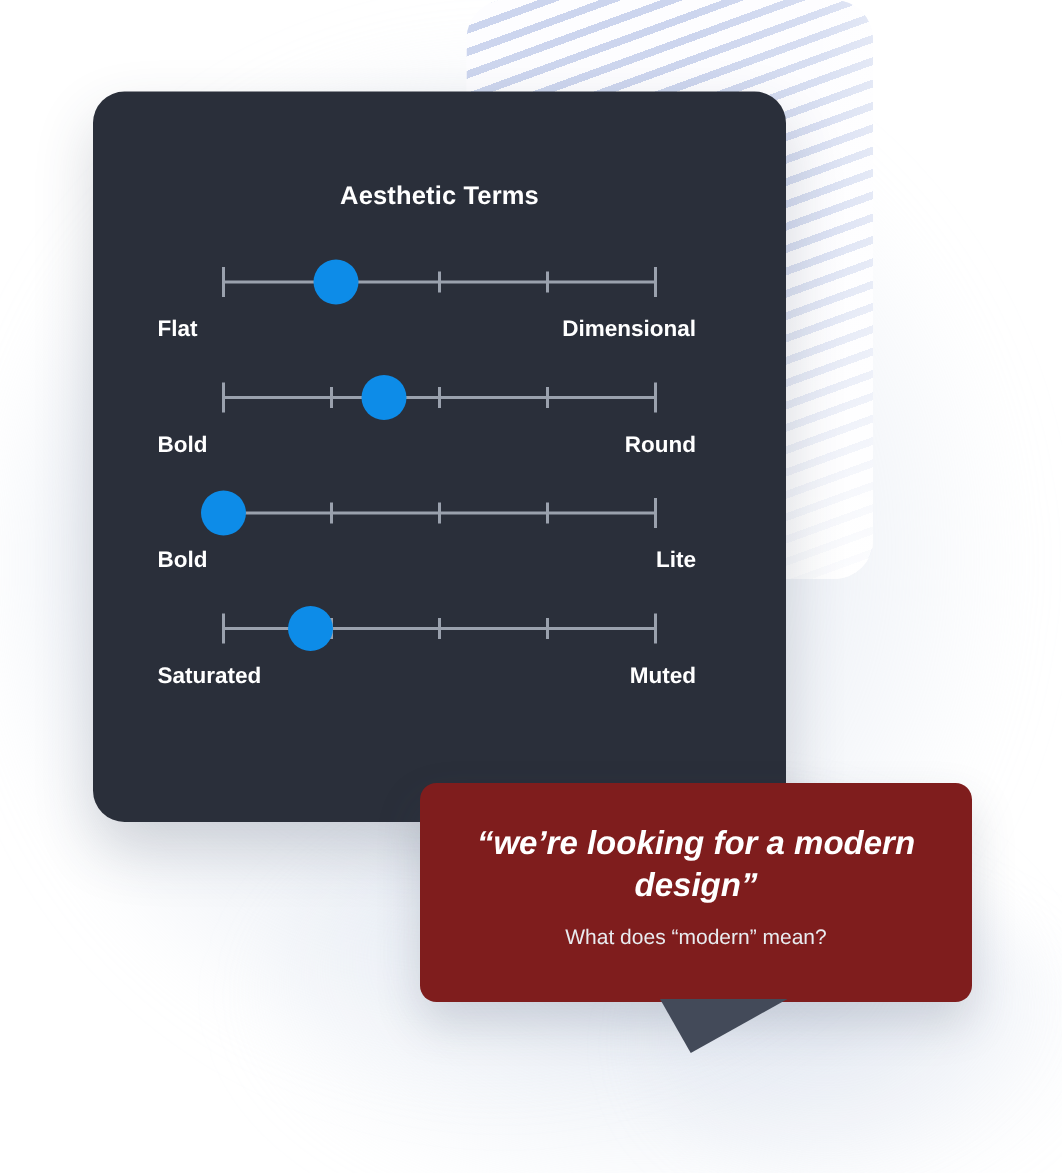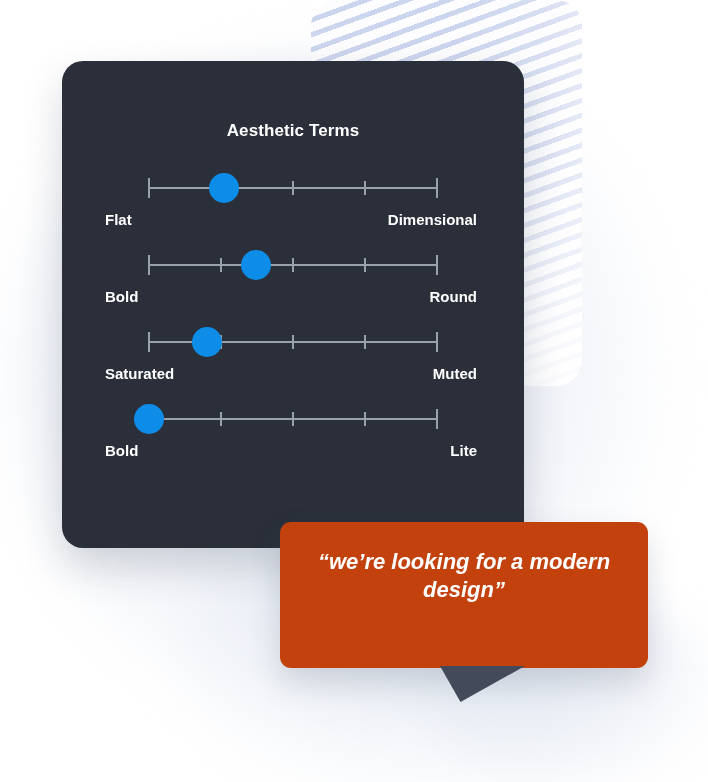--- a/index.html
+++ b/index.html
@@ -152,21 +152,21 @@
     height: 30px;
     margin-top: -15px;
     margin-left: -15px;
     border-radius: 50%;
     background: #0d8ce8;
   }
 
   .labels {
     position: absolute;
     left: 0;
-    right: 4px;
+    right: 17px;
     top: 39px;
     display: flex;
     justify-content: space-between;
     padding: 0 21px;
     color: #ffffff;
     font-size: 15px;
     font-weight: bold;
   }
 
   
@@ -260,44 +260,45 @@
           </div>
         </div>
         <div class="slider-row">
           <div class="track-wrap">
             <div class="track-line" style="background: rgb(154, 161, 173);"></div>
             <div class="tick end" style="left: 0%; background: rgb(154, 161, 173);"></div>
             <div class="tick mid" style="left: 25%; background: rgb(154, 161, 173);"></div>
             <div class="tick mid" style="left: 50%; background: rgb(154, 161, 173);"></div>
             <div class="tick mid" style="left: 75%; background: rgb(154, 161, 173);"></div>
             <div class="tick end" style="left: 100%; background: rgb(154, 161, 173);"></div>
-            <div class="knob" style="left: 20%; background: rgb(13, 140, 232);"></div>
+            <div class="knob" style="left: 0%; background: rgb(13, 140, 232);"></div>
           </div>
           <div class="labels">
-            <span>Saturated</span>
-            <span>Muted</span>
+            <span>Bold</span>
+            <span>Lite</span>
           </div>
         </div>
         <div class="slider-row">
           <div class="track-wrap">
             <div class="track-line" style="background: rgb(154, 161, 173);"></div>
             <div class="tick end" style="left: 0%; background: rgb(154, 161, 173);"></div>
             <div class="tick mid" style="left: 25%; background: rgb(154, 161, 173);"></div>
             <div class="tick mid" style="left: 50%; background: rgb(154, 161, 173);"></div>
             <div class="tick mid" style="left: 75%; background: rgb(154, 161, 173);"></div>
             <div class="tick end" style="left: 100%; background: rgb(154, 161, 173);"></div>
-            <div class="knob" style="left: 0%; background: rgb(13, 140, 232);"></div>
+            <div class="knob" style="left: 20%; background: rgb(13, 140, 232);"></div>
           </div>
           <div class="labels">
-            <span>Bold</span>
-            <span>Lite</span>
+            <span>Saturated</span>
+            <span>Muted</span>
           </div>
         </div>
       </div>
 
   </div>
 
-  <div id="speech-bubble" style="background: #c2410c;">
+  <div id="speech-bubble" style="background: #7f1d1d;">
     <div id="bubble-quote">“we’re looking for a modern design”</div>
+    <div id="bubble-sub">What does “modern” mean?</div>
   </div>
   <div id="bubble-tail" style="border-top-color: rgb(67, 74, 89);"></div>
 
 </div>
 
 </body></html>

